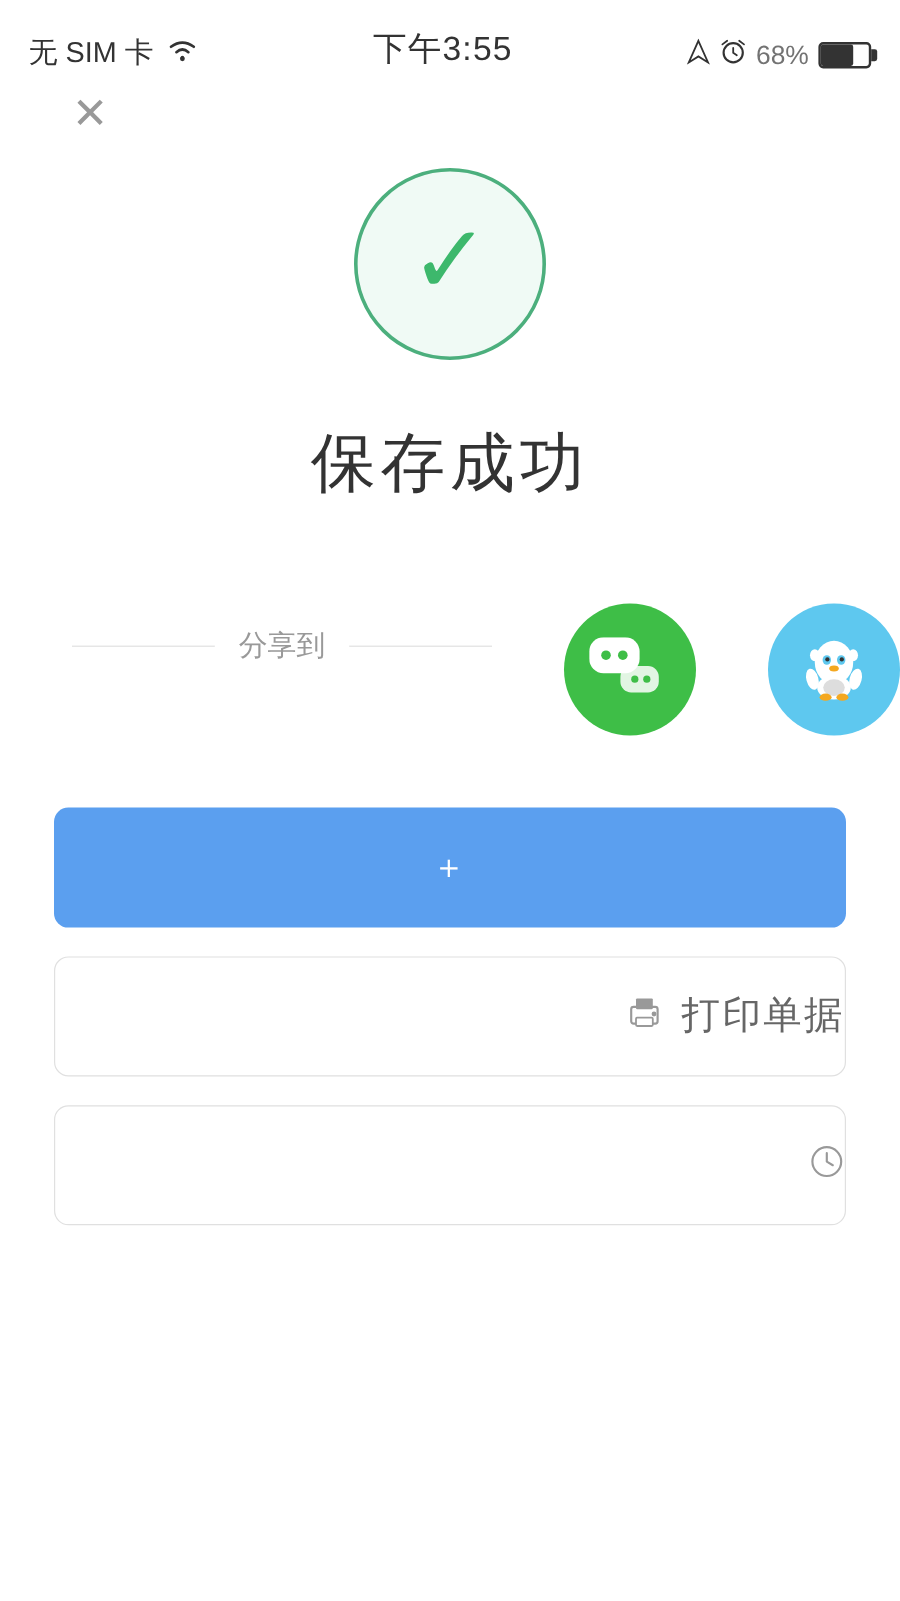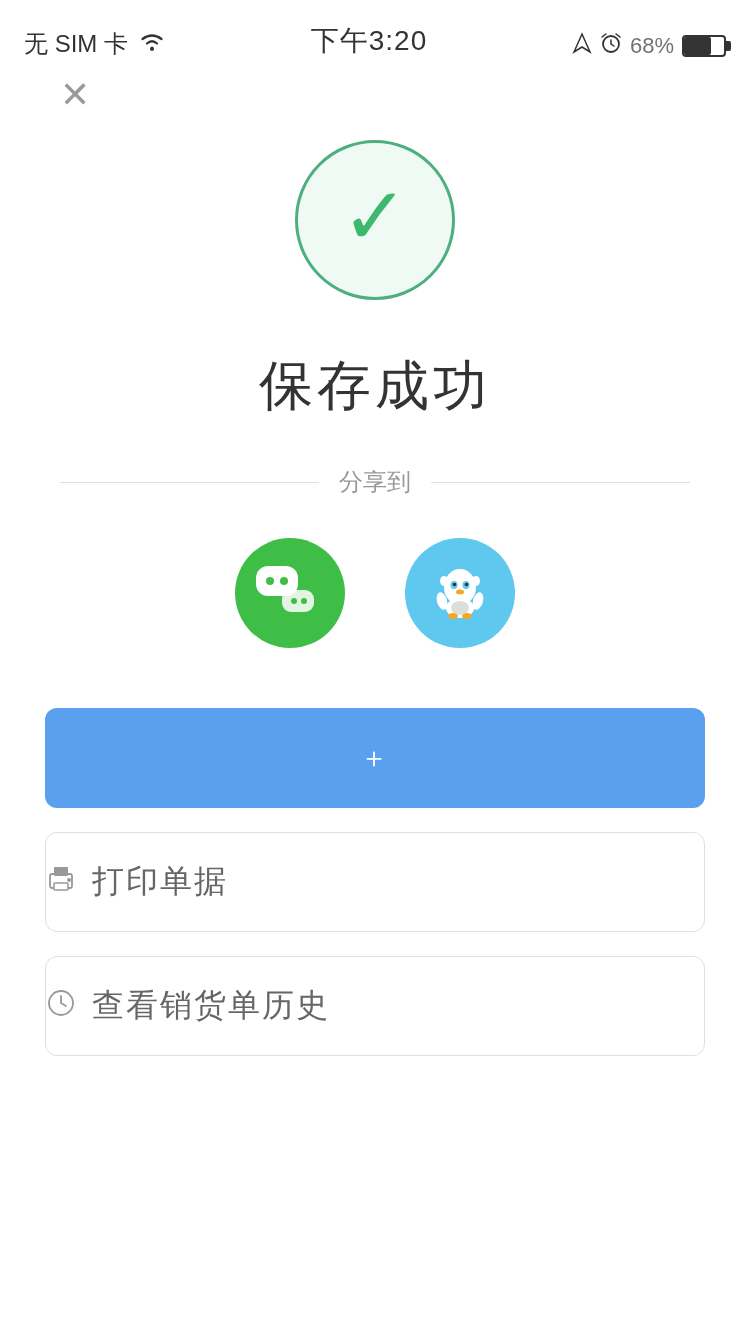--- a/index.html
+++ b/index.html
@@ -116,29 +116,29 @@
       color: #3db86c;
       line-height: 1;
       margin-top: -6px;
     }
 
     
     .success-title {
       font-size: 54px;
       font-weight: 400;
       color: #333;
-      margin-bottom: 43px;
+      margin-bottom: 80px;
       letter-spacing: 4px;
     }
 
     
     .share-section {
       width: 100%;
       display: flex;
-      flex-direction: column;
+      flex-direction: row;
       align-items: center;
       margin-bottom: 60px;
     }
     .share-divider-container {
       width: 100%;
       display: flex;
       align-items: center;
       padding: 0 60px;
       margin-bottom: 40px;
     }
@@ -221,21 +221,21 @@
       height: 100px;
       background: white;
       border: 1px solid #e0e0e0;
       border-radius: 12px;
       font-size: 32px;
       color: #666;
       letter-spacing: 2px;
       cursor: pointer;
       display: flex;
       align-items: center;
-      justify-content: flex-start;
+      justify-content: flex-end;
       gap: 16px;
     }
 
     .btn-icon {
       font-size: 28px;
     }
   </style>
 </head>
 <body>
 
@@ -245,21 +245,21 @@
     <span class="wifi-icon">
       
       <svg width="28" height="22" viewBox="0 0 28 22" fill="none">
         <path d="M14 18 L14 18" stroke="#333" stroke-width="3" stroke-linecap="round"></path>
         <path d="M9 13.5 Q14 9 19 13.5" stroke="#333" stroke-width="2.2" fill="none" stroke-linecap="round"></path>
         <path d="M4.5 9 Q14 2 23.5 9" stroke="#333" stroke-width="2.2" fill="none" stroke-linecap="round"></path>
         <circle cx="14" cy="19" r="2" fill="#333"></circle>
       </svg>
     </span>
   </div>
-  <div class="status-center">下午3:20</div>
+  <div class="status-center">下午3:55</div>
   <div class="status-right">
     <span>
       <svg width="20" height="22" viewBox="0 0 20 22" fill="none">
         <path d="M10 2 L18 20 L10 15 L2 20 Z" stroke="#333" stroke-width="1.5" fill="none"></path>
       </svg>
     </span>
     <span>
       <svg width="22" height="22" viewBox="0 0 22 22" fill="none">
         <circle cx="11" cy="12" r="8" stroke="#333" stroke-width="1.8" fill="none"></circle>
         <path d="M11 8 L11 12 L14 14" stroke="#333" stroke-width="1.5" stroke-linecap="round"></path>
@@ -354,17 +354,16 @@
       <span>打印单据</span>
     </button>
 
     <button class="btn-secondary">
       <span class="btn-icon">
         <svg width="30" height="30" viewBox="0 0 30 30" fill="none">
           <circle cx="15" cy="15" r="12" stroke="#999" stroke-width="1.8" fill="none"></circle>
           <path d="M15 8 L15 15 L20 18" stroke="#999" stroke-width="1.8" stroke-linecap="round" stroke-linejoin="round"></path>
         </svg>
       </span>
-      <span>查看销货单历史</span>
     </button>
   </div>
 
 </div>
 
 </body></html>

